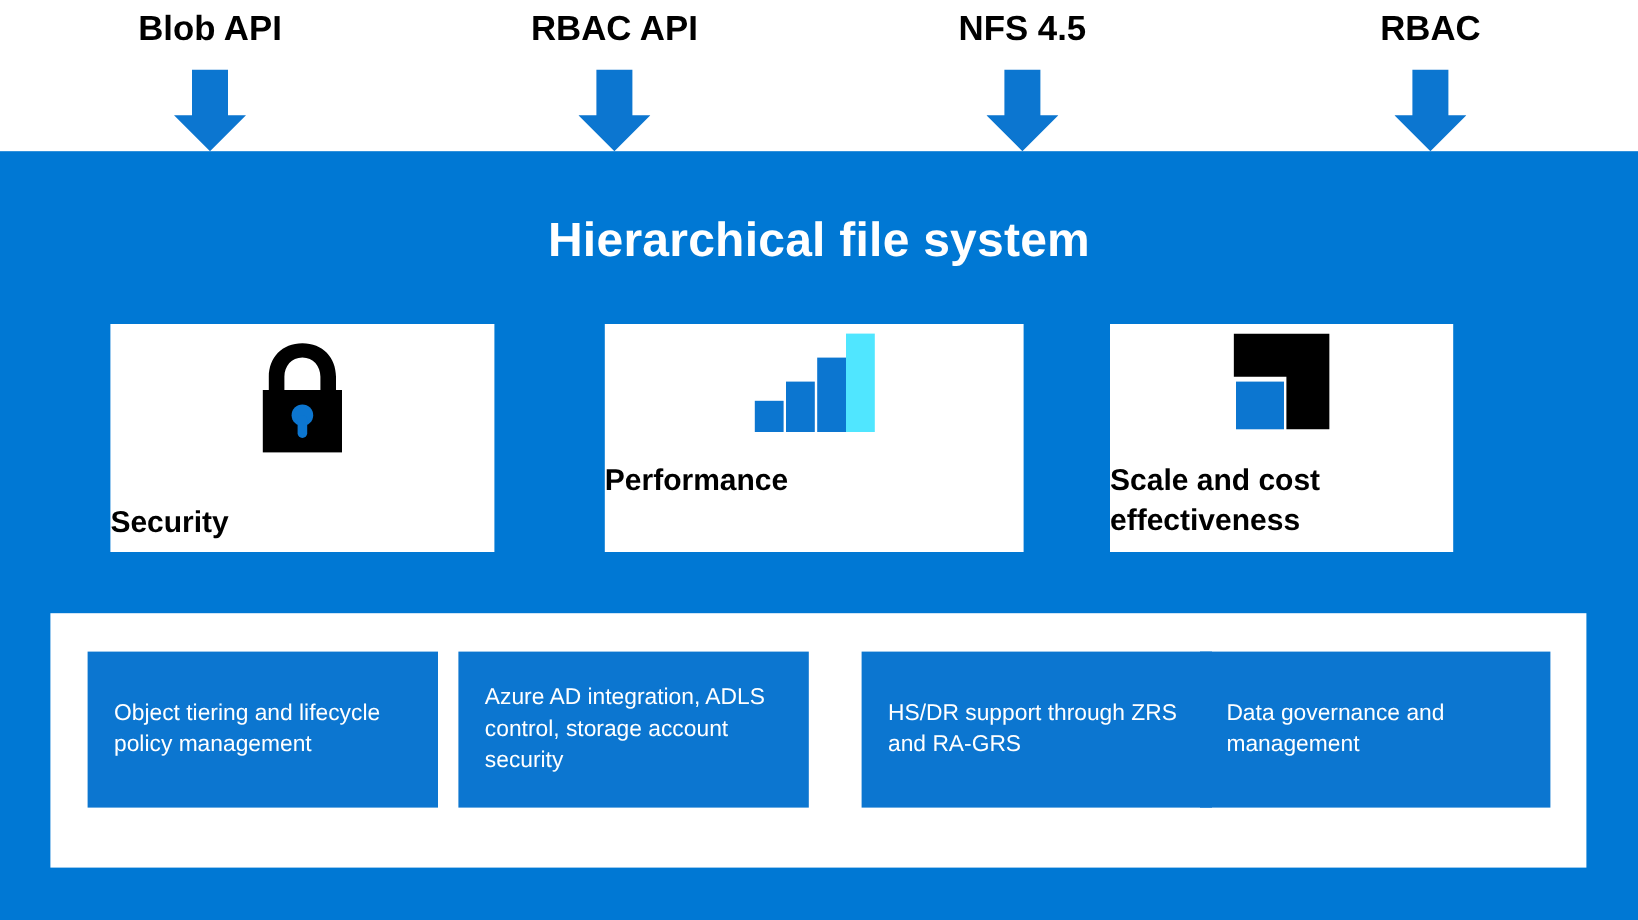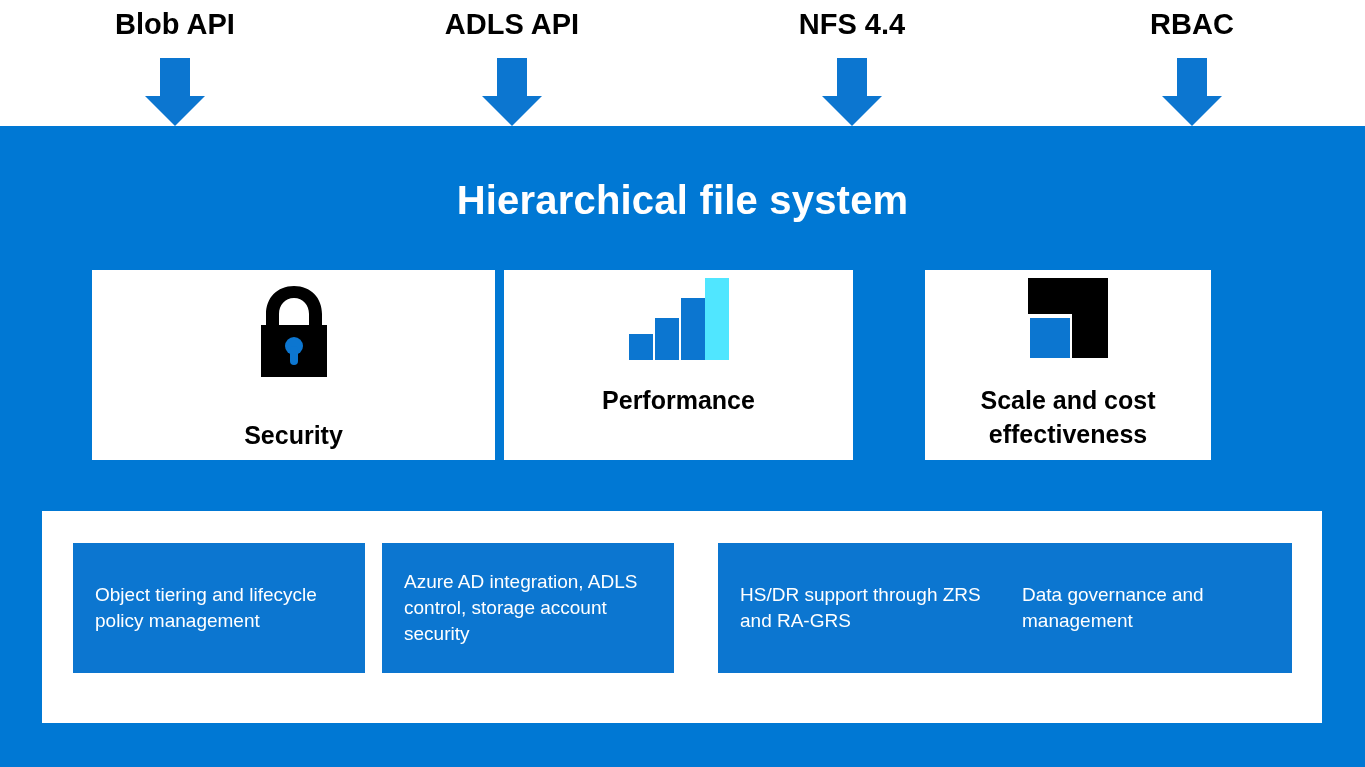--- a/index.html
+++ b/index.html
@@ -82,38 +82,38 @@
     width: 1365px;
     height: 190px;
   }
   .card {
     position: absolute;
     top: 0;
     height: 190px;
     background: #ffffff;
     box-sizing: border-box;
   }
-  .card-1 { left: 92px;  width: 403px; }
+  .card-1 { left: 92px;  width: 320px; }
   .card-2 { left: 504px; width: 349px; }
   .card-3 { left: 925px; width: 286px; }
 
   .card-icon {
     position: absolute;
     top: 10px;
     left: 0;
     width: 100%;
     height: 100px;
   }
   .card-icon svg { display: block; margin: 0 auto; }
 
   .card-label {
     position: absolute;
     left: 0;
     width: 100%;
-    text-align: center;
+    text-align: left;
     color: #000000;
     font-size: 25px;
     font-weight: bold;
     line-height: 34px;
   }
   .card-label.single { top: 148px; }
   .card-label.double { top: 113px; }
 
   
   .tray {
@@ -157,30 +157,30 @@
     <div class="api-entry" style="left:65px;">
       <div class="api-label">Blob API</div>
       <div class="api-arrow">
         <svg width="60" height="68" viewBox="0 0 60 68">
           <polygon points="15,0 45,0 45,38 60,38 30,68 0,38 15,38" fill="#0C76D0"></polygon>
         </svg>
       </div>
     </div>
 
     <div class="api-entry" style="left:402px;">
-      <div class="api-label">ADLS API</div>
+      <div class="api-label">RBAC API</div>
       <div class="api-arrow">
         <svg width="60" height="68" viewBox="0 0 60 68">
           <polygon points="15,0 45,0 45,38 60,38 30,68 0,38 15,38" fill="#0C76D0"></polygon>
         </svg>
       </div>
     </div>
 
     <div class="api-entry" style="left:742px;">
-      <div class="api-label">NFS 4.4</div>
+      <div class="api-label">NFS 4.5</div>
       <div class="api-arrow">
         <svg width="60" height="68" viewBox="0 0 60 68">
           <polygon points="15,0 45,0 45,38 60,38 30,68 0,38 15,38" fill="#0C76D0"></polygon>
         </svg>
       </div>
     </div>
 
     <div class="api-entry" style="left:1082px;">
       <div class="api-label">RBAC</div>
       <div class="api-arrow">

